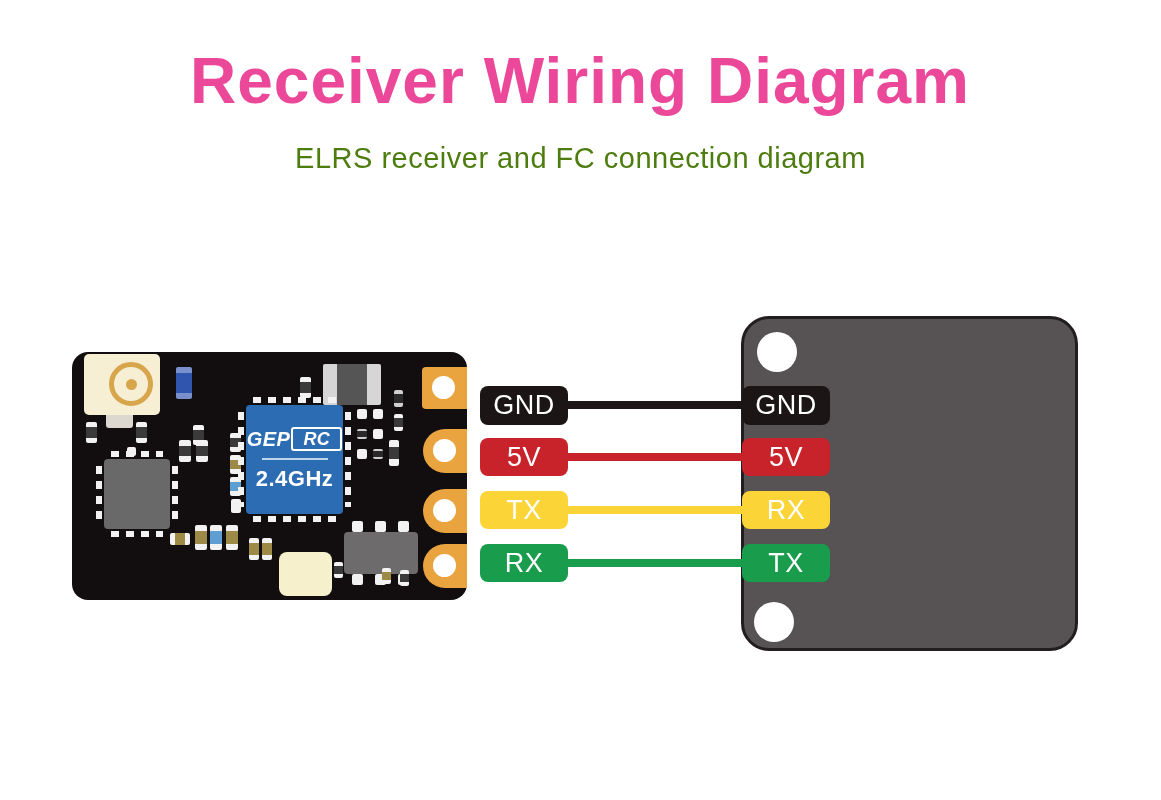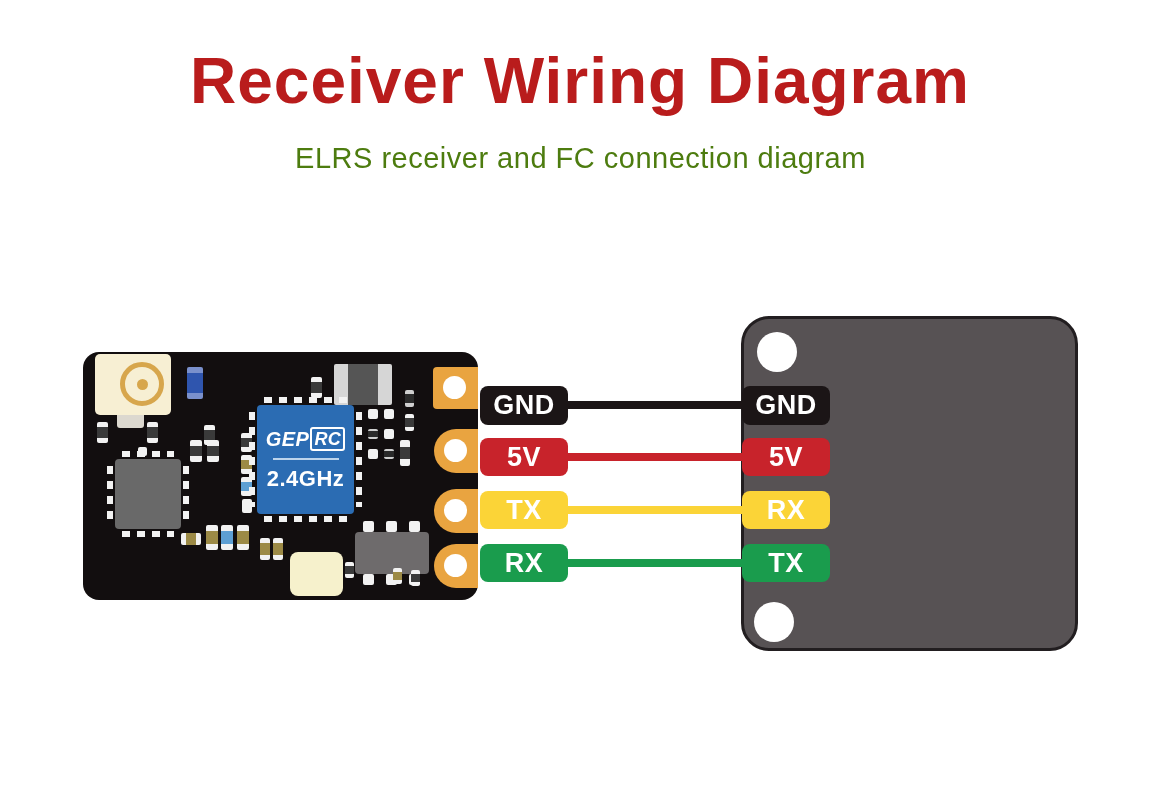--- a/index.html
+++ b/index.html
@@ -1,26 +1,26 @@
 <!DOCTYPE html>
 <html><head>
 <meta charset="utf-8">
 <style>
   * { margin:0; padding:0; box-sizing:border-box; }
   html,body { width:1161px; height:800px; background:#ffffff; font-family:"Liberation Sans", sans-serif; overflow:hidden; }
   .stage { position:relative; width:1161px; height:800px; background:#fff; }
 
   
   .title { position:absolute; top:44px; left:0; right:1px; text-align:center;
-           font-size:64px; font-weight:bold; color:#b91c1c; letter-spacing:1px; }
+           font-size:64px; font-weight:bold; color:#ec4899; letter-spacing:1px; }
   .subtitle { position:absolute; top:142px; left:0; right:0; text-align:center;
               font-size:29px; font-weight:400; color:#4d7c0f; letter-spacing:0.5px; }
 
   
-  .board { position:absolute; left:83px; top:352px; width:395px; height:248px;
+  .board { position:absolute; left:72px; top:352px; width:395px; height:248px;
            background:#120e0f; border-radius:16px; z-index:2; }
   .cmp { position:absolute; border-radius:2px; }
   .wsq    { background:#f2f2f2; }
   .rv     { background:linear-gradient(180deg,#f2f2f2 0 26%,#3a3a3a 26% 74%,#f2f2f2 74% 100%); }
   .dark-v { background:linear-gradient(180deg,#cfcfcf 0 22%,#2a2a2a 22% 78%,#cfcfcf 78% 100%); }
   .gold-v { background:linear-gradient(180deg,#f2f2f2 0 24%,#9c8a46 24% 76%,#f2f2f2 76% 100%); }
   .gold-h { background:linear-gradient(90deg,#f2f2f2 0 24%,#9c8a46 24% 76%,#f2f2f2 76% 100%); }
   .blue-v { background:linear-gradient(180deg,#f2f2f2 0 24%,#5d9fd3 24% 76%,#f2f2f2 76% 100%); }
   .blue-res { background:linear-gradient(180deg,#7a90cc 0 18%,#2f55ae 18% 82%,#7a90cc 82% 100%); }
   .bigcap { background:linear-gradient(90deg,#d6d6d6 0 24%,#555555 24% 76%,#d6d6d6 76% 100%); }
@@ -43,40 +43,40 @@
   .pins-left { position:absolute; left:-8px; top:7px; bottom:7px; width:6px;
                background:repeating-linear-gradient(180deg,#f2f2f2 0 8px,transparent 8px 15px); }
   .pins-right { position:absolute; right:-8px; top:7px; bottom:7px; width:6px;
                 background:repeating-linear-gradient(180deg,#f2f2f2 0 8px,transparent 8px 15px); }
 
   .rfchip { position:absolute; left:174px; top:53px; width:97px; height:109px;
             background:#2b6cb3; border-radius:4px; display:flex; flex-direction:column;
             align-items:center; justify-content:center; color:#fff; z-index:1; }
   .rfchip .brand { font-size:20px; font-weight:bold; font-style:italic; letter-spacing:0.5px;
                    display:flex; align-items:center; }
-  .rfchip .brand .rc { border:2px solid #fff; border-radius:3px; padding:0 2px; margin-left:1px;
+  .rfchip .brand .rc { border:2px solid #fff; border-radius:3px; padding:0 10px; margin-left:1px;
                        font-size:18px; line-height:20px; }
   .rfchip .sep { width:66px; height:2px; background:#bcd4ec; margin:7px 0 6px; }
   .rfchip .freq { font-size:22px; font-weight:bold; letter-spacing:0.5px; }
 
   .crystal { position:absolute; left:207px; top:200px; width:53px; height:44px;
              background:#f6f1cc; border-radius:8px; }
   .sot { position:absolute; left:272px; top:180px; width:74px; height:42px;
          background:#6e6b6c; border-radius:4px; }
   .sot i { position:absolute; width:11px; height:11px; background:#f2f2f2; border-radius:2px; }
 
   .pad { position:absolute; background:#e9a440; }
   .pad .hole { position:absolute; background:#fff; border-radius:50%; width:23px; height:23px; }
   .pad-sq { left:350px; top:15px; width:45px; height:42px; border-radius:4px 0 0 4px; }
   .pad-rd { left:351px; width:44px; height:44px; border-radius:22px 0 0 22px; }
 
   
   .wire { position:absolute; left:552px; width:212px; height:8px; border-radius:4px; z-index:4; }
   .pill { position:absolute; width:88px; height:38px; border-radius:8px; z-index:5;
-          color:#ffffff; font-weight:bold; font-size:27px; letter-spacing:0.5px;
+          color:#ffffff; font-weight:normal; font-size:27px; letter-spacing:0.5px;
           display:flex; align-items:center; justify-content:center; }
 
   
   .fc { position:absolute; left:741px; top:316px; width:337px; height:335px;
         background:#575254; border:3px solid #221e20; border-radius:28px; z-index:3; }
   .fc .hole { position:absolute; width:40px; height:40px; background:#fff; border-radius:50%; }
   .fc-text { position:absolute; left:160px; top:50%; transform:translateY(-54%);
              font-size:96px; font-weight:bold; color:#fff; letter-spacing:2px; }
 </style>
 </head>

